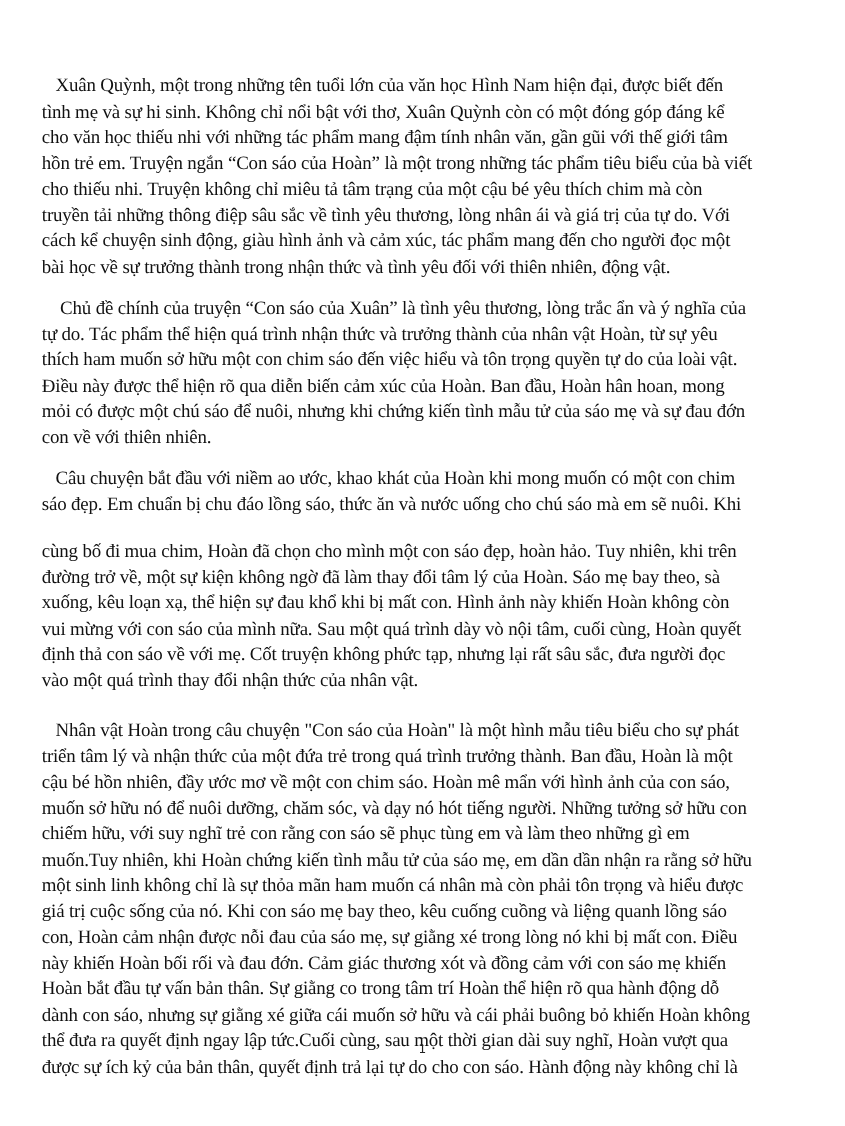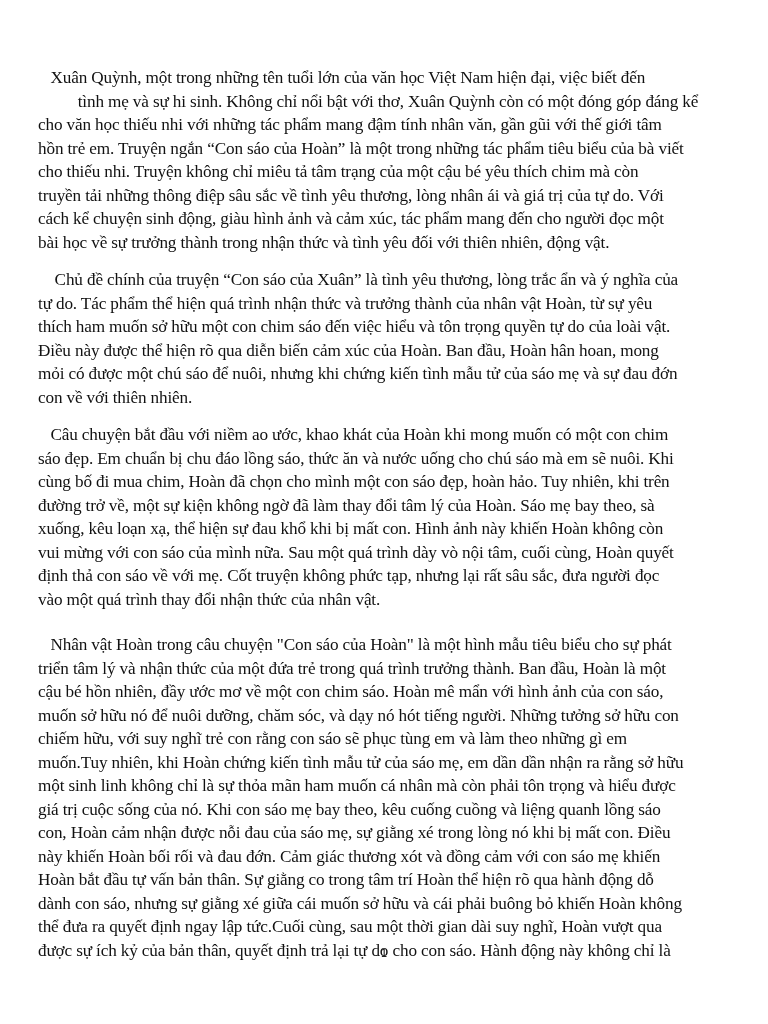--- a/index.html
+++ b/index.html
@@ -22,41 +22,41 @@
     position: absolute; top: 947px; left: 0; width: 768px; text-align: center;
     font-family: "DejaVu Sans", sans-serif; font-size: 11px; color: #222;
   }
 </style>
 </head>
 <body>
 
 <div class="page">
   <div class="content" id="content">
       <p class="para p1">
-        <span class="line" style="white-space: pre;">   Xuân Quỳnh, một trong những tên tuổi lớn của văn học Việt Nam hiện đại, việc biết đến</span>
-        <span class="line" style="white-space: pre; text-align: center;">tình mẹ và sự hi sinh. Không chỉ nổi bật với thơ, Xuân Quỳnh còn có một đóng góp đáng kể</span>
+        <span class="line" style="white-space: pre;">   Xuân Quỳnh, một trong những tên tuổi lớn của văn học Hình Nam hiện đại, được biết đến</span>
+        <span class="line" style="white-space: pre;">tình mẹ và sự hi sinh. Không chỉ nổi bật với thơ, Xuân Quỳnh còn có một đóng góp đáng kể</span>
         <span class="line" style="white-space: pre;">cho văn học thiếu nhi với những tác phẩm mang đậm tính nhân văn, gần gũi với thế giới tâm</span>
         <span class="line" style="white-space: pre;">hồn trẻ em. Truyện ngắn “Con sáo của Hoàn” là một trong những tác phẩm tiêu biểu của bà viết</span>
         <span class="line" style="white-space: pre;">cho thiếu nhi. Truyện không chỉ miêu tả tâm trạng của một cậu bé yêu thích chim mà còn</span>
         <span class="line" style="white-space: pre;">truyền tải những thông điệp sâu sắc về tình yêu thương, lòng nhân ái và giá trị của tự do. Với</span>
         <span class="line" style="white-space: pre;">cách kể chuyện sinh động, giàu hình ảnh và cảm xúc, tác phẩm mang đến cho người đọc một</span>
         <span class="line" style="white-space: pre;">bài học về sự trưởng thành trong nhận thức và tình yêu đối với thiên nhiên, động vật.</span>
       </p>
       <p class="para p2">
         <span class="line" style="white-space: pre;">    Chủ đề chính của truyện “Con sáo của Xuân” là tình yêu thương, lòng trắc ẩn và ý nghĩa của</span>
         <span class="line" style="white-space: pre;">tự do. Tác phẩm thể hiện quá trình nhận thức và trưởng thành của nhân vật Hoàn, từ sự yêu</span>
         <span class="line" style="white-space: pre;">thích ham muốn sở hữu một con chim sáo đến việc hiểu và tôn trọng quyền tự do của loài vật.</span>
         <span class="line" style="white-space: pre;">Điều này được thể hiện rõ qua diễn biến cảm xúc của Hoàn. Ban đầu, Hoàn hân hoan, mong</span>
         <span class="line" style="white-space: pre;">mỏi có được một chú sáo để nuôi, nhưng khi chứng kiến tình mẫu tử của sáo mẹ và sự đau đớn</span>
         <span class="line" style="white-space: pre;">con về với thiên nhiên.</span>
       </p>
       <p class="para p3">
         <span class="line" style="white-space: pre;">   Câu chuyện bắt đầu với niềm ao ước, khao khát của Hoàn khi mong muốn có một con chim</span>
         <span class="line" style="white-space: pre;">sáo đẹp. Em chuẩn bị chu đáo lồng sáo, thức ăn và nước uống cho chú sáo mà em sẽ nuôi. Khi</span>
-        <span class="line" style="white-space: pre;">cùng bố đi mua chim, Hoàn đã chọn cho mình một con sáo đẹp, hoàn hảo. Tuy nhiên, khi trên</span>
+        <span class="line" style="white-space: pre; margin-top: 19px;">cùng bố đi mua chim, Hoàn đã chọn cho mình một con sáo đẹp, hoàn hảo. Tuy nhiên, khi trên</span>
         <span class="line" style="white-space: pre;">đường trở về, một sự kiện không ngờ đã làm thay đổi tâm lý của Hoàn. Sáo mẹ bay theo, sà</span>
         <span class="line" style="white-space: pre;">xuống, kêu loạn xạ, thể hiện sự đau khổ khi bị mất con. Hình ảnh này khiến Hoàn không còn</span>
         <span class="line" style="white-space: pre;">vui mừng với con sáo của mình nữa. Sau một quá trình dày vò nội tâm, cuối cùng, Hoàn quyết</span>
         <span class="line" style="white-space: pre;">định thả con sáo về với mẹ. Cốt truyện không phức tạp, nhưng lại rất sâu sắc, đưa người đọc</span>
         <span class="line" style="white-space: pre;">vào một quá trình thay đổi nhận thức của nhân vật.</span>
       </p>
       <p class="para p4">
         <span class="line" style="white-space: pre; font-family: Liberation Serif, serif;">   Nhân vật Hoàn trong câu chuyện "Con sáo của Hoàn" là một hình mẫu tiêu biểu cho sự phát</span>
         <span class="line" style="white-space: pre;">triển tâm lý và nhận thức của một đứa trẻ trong quá trình trưởng thành. Ban đầu, Hoàn là một</span>
         <span class="line" style="white-space: pre;">cậu bé hồn nhiên, đầy ước mơ về một con chim sáo. Hoàn mê mẩn với hình ảnh của con sáo,</span>

